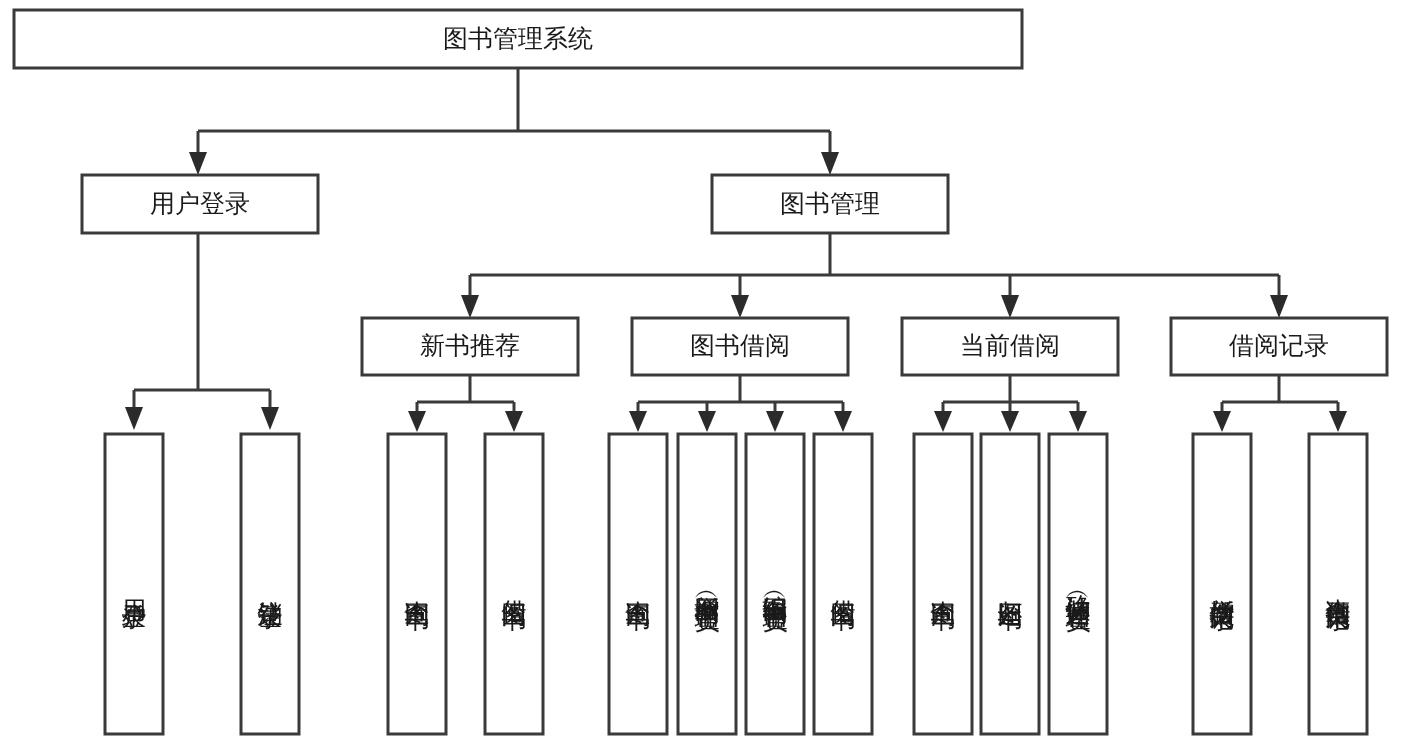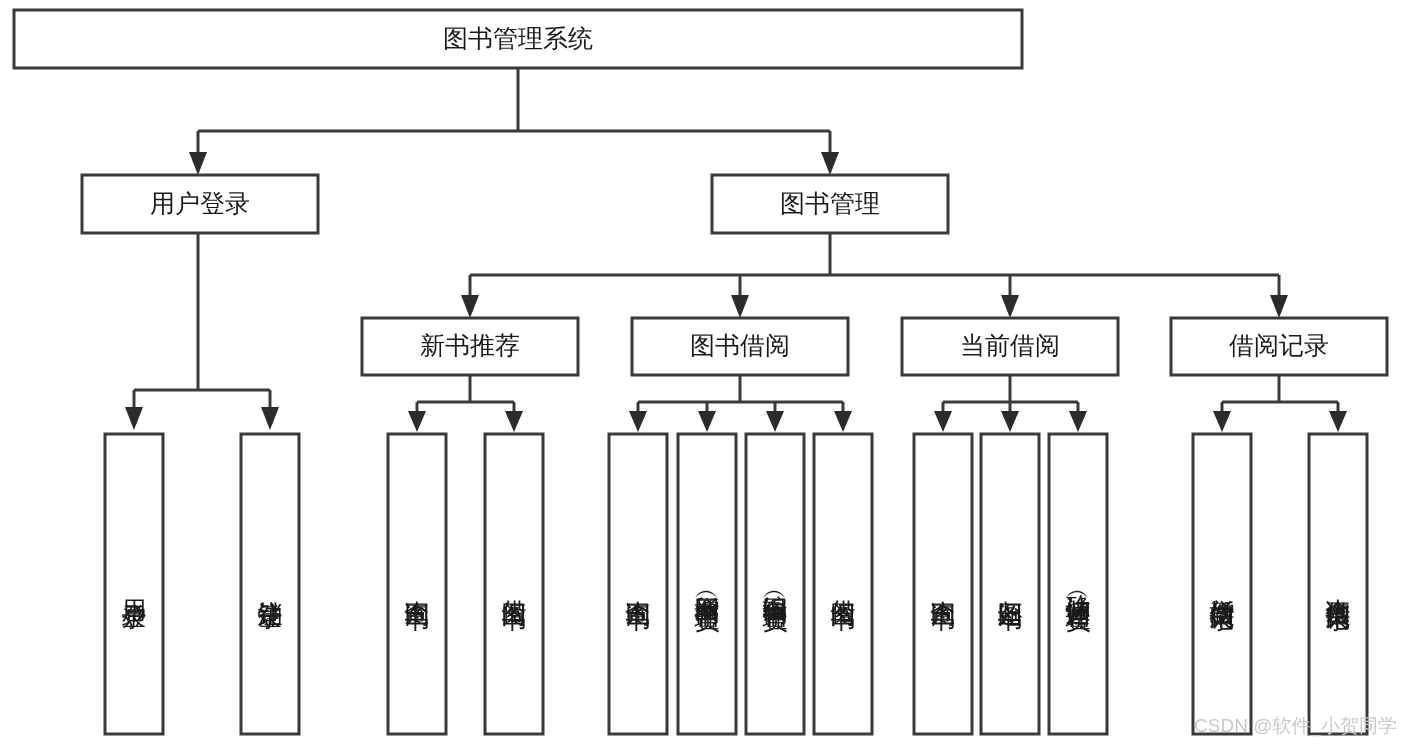--- a/index.html
+++ b/index.html
@@ -228,14 +228,13 @@
     <span class="leaf-label">确认归还（管理员）</span>
   </div>
 
   <div class="leaf-label-wrap" style="left:1193px; top:434px; width:58px; height:300px;">
     <span class="leaf-label">新增借阅记录</span>
   </div>
   <div class="leaf-label-wrap" style="left:1309px; top:434px; width:58px; height:300px;">
     <span class="leaf-label">查询借阅记录</span>
   </div>
 
-  <div class="watermark">CSDN @软件_小贺同学</div>
 </div>
 
 </body></html>

